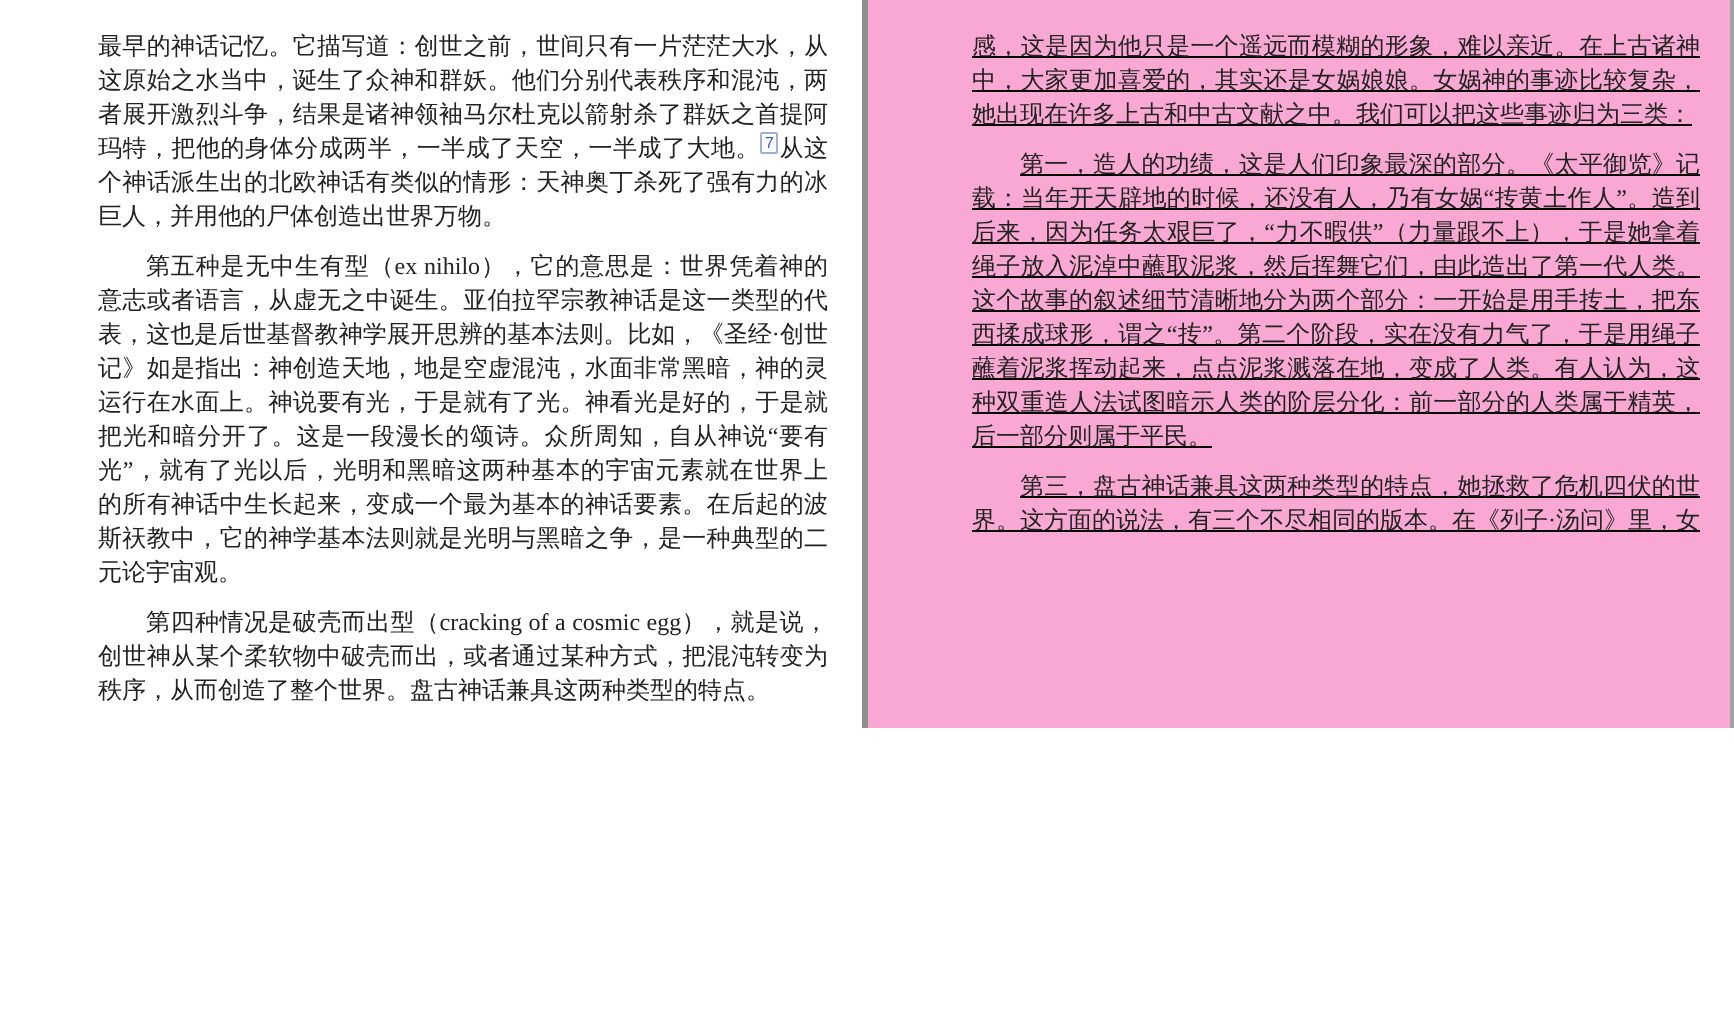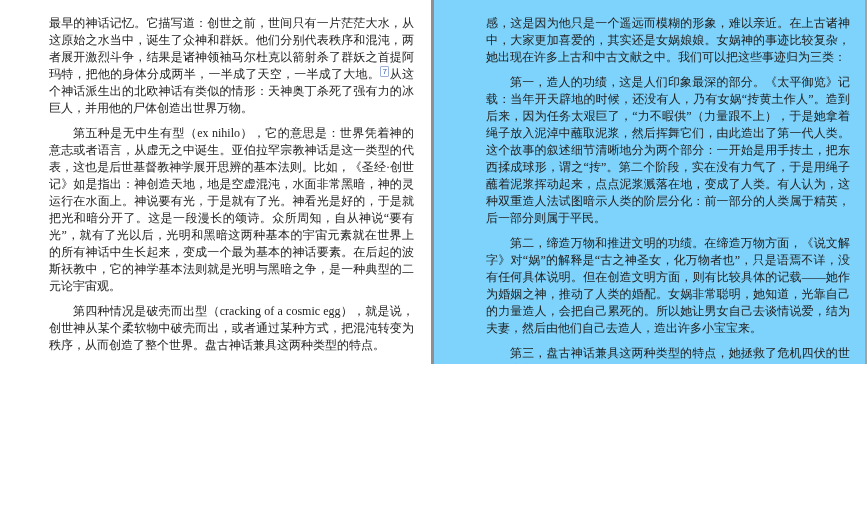--- a/index.html
+++ b/index.html
@@ -64,19 +64,18 @@
 <body>
 
 <div class="spread" style="border-right-color: rgb(163, 163, 163);">
   <div class="page page-left" style="background: rgb(255, 255, 255);">
       <p class="" style="color: rgb(34, 34, 34);"><span>最早的神话记忆。它描写道：创世之前，世间只有一片茫茫大水，从这原始之水当中，诞生了众神和群妖。他们分别代表秩序和混沌，两者展开激烈斗争，结果是诸神领袖马尔杜克以箭射杀了群妖之首提阿玛特，把他的身体分成两半，一半成了天空，一半成了大地。</span><sup class="fnref" style="color: rgb(58, 99, 173); border-color: rgb(157, 176, 216);">7</sup><span>从这个神话派生出的北欧神话有类似的情形：天神奥丁杀死了强有力的冰巨人，并用他的尸体创造出世界万物。</span></p>
       <p class="indent" style="color: rgb(34, 34, 34);"><span>第五种是无中生有型（ex nihilo），它的意思是：世界凭着神的意志或者语言，从虚无之中诞生。亚伯拉罕宗教神话是这一类型的代表，这也是后世基督教神学展开思辨的基本法则。比如，《圣经·创世记》如是指出：神创造天地，地是空虚混沌，水面非常黑暗，神的灵运行在水面上。神说要有光，于是就有了光。神看光是好的，于是就把光和暗分开了。这是一段漫长的颂诗。众所周知，自从神说“要有光”，就有了光以后，光明和黑暗这两种基本的宇宙元素就在世界上的所有神话中生长起来，变成一个最为基本的神话要素。在后起的波斯祆教中，它的神学基本法则就是光明与黑暗之争，是一种典型的二元论宇宙观。</span></p>
       <p class="indent" style="color: rgb(34, 34, 34);"><span>第四种情况是破壳而出型（cracking of a cosmic egg），就是说，创世神从某个柔软物中破壳而出，或者通过某种方式，把混沌转变为秩序，从而创造了整个世界。盘古神话兼具这两种类型的特点。</span></p>
       <h2 style="color: rgb(17, 17, 17);">创世女神：补天造人情未了</h2>
     </div>
   <div class="divider" style="background: rgb(143, 143, 143);"></div>
-  <div class="page page-right" style="background: #7dd3fc;">
+  <div class="page page-right" style="background: #f9a8d4; text-decoration: underline;">
       <p class="" style="color: rgb(34, 34, 34);"><span>感，这是因为他只是一个遥远而模糊的形象，难以亲近。在上古诸神中，大家更加喜爱的，其实还是女娲娘娘。女娲神的事迹比较复杂，她出现在许多上古和中古文献之中。我们可以把这些事迹归为三类：</span></p>
       <p class="indent" style="color: rgb(34, 34, 34);"><span>第一，造人的功绩，这是人们印象最深的部分。《太平御览》记载：当年开天辟地的时候，还没有人，乃有女娲“抟黄土作人”。造到后来，因为任务太艰巨了，“力不暇供”（力量跟不上），于是她拿着绳子放入泥淖中蘸取泥浆，然后挥舞它们，由此造出了第一代人类。这个故事的叙述细节清晰地分为两个部分：一开始是用手抟土，把东西揉成球形，谓之“抟”。第二个阶段，实在没有力气了，于是用绳子蘸着泥浆挥动起来，点点泥浆溅落在地，变成了人类。有人认为，这种双重造人法试图暗示人类的阶层分化：前一部分的人类属于精英，后一部分则属于平民。</span></p>
-      <p class="indent" style="color: rgb(34, 34, 34);"><span>第二，缔造万物和推进文明的功绩。在缔造万物方面，《说文解字》对“娲”的解释是“古之神圣女，化万物者也”，只是语焉不详，没有任何具体说明。但在创造文明方面，则有比较具体的记载——她作为婚姻之神，推动了人类的婚配。女娲非常聪明，她知道，光靠自己的力量造人，会把自己累死的。所以她让男女自己去谈情说爱，结为夫妻，然后由他们自己去造人，造出许多小宝宝来。</span></p>
       <p class="indent" style="color: rgb(34, 34, 34);"><span>第三，盘古神话兼具这两种类型的特点，她拯救了危机四伏的世界。这方面的说法，有三个不尽相同的版本。在《列子·汤问》里，女</span></p>
     </div>
 </div>
 
 </body></html>

